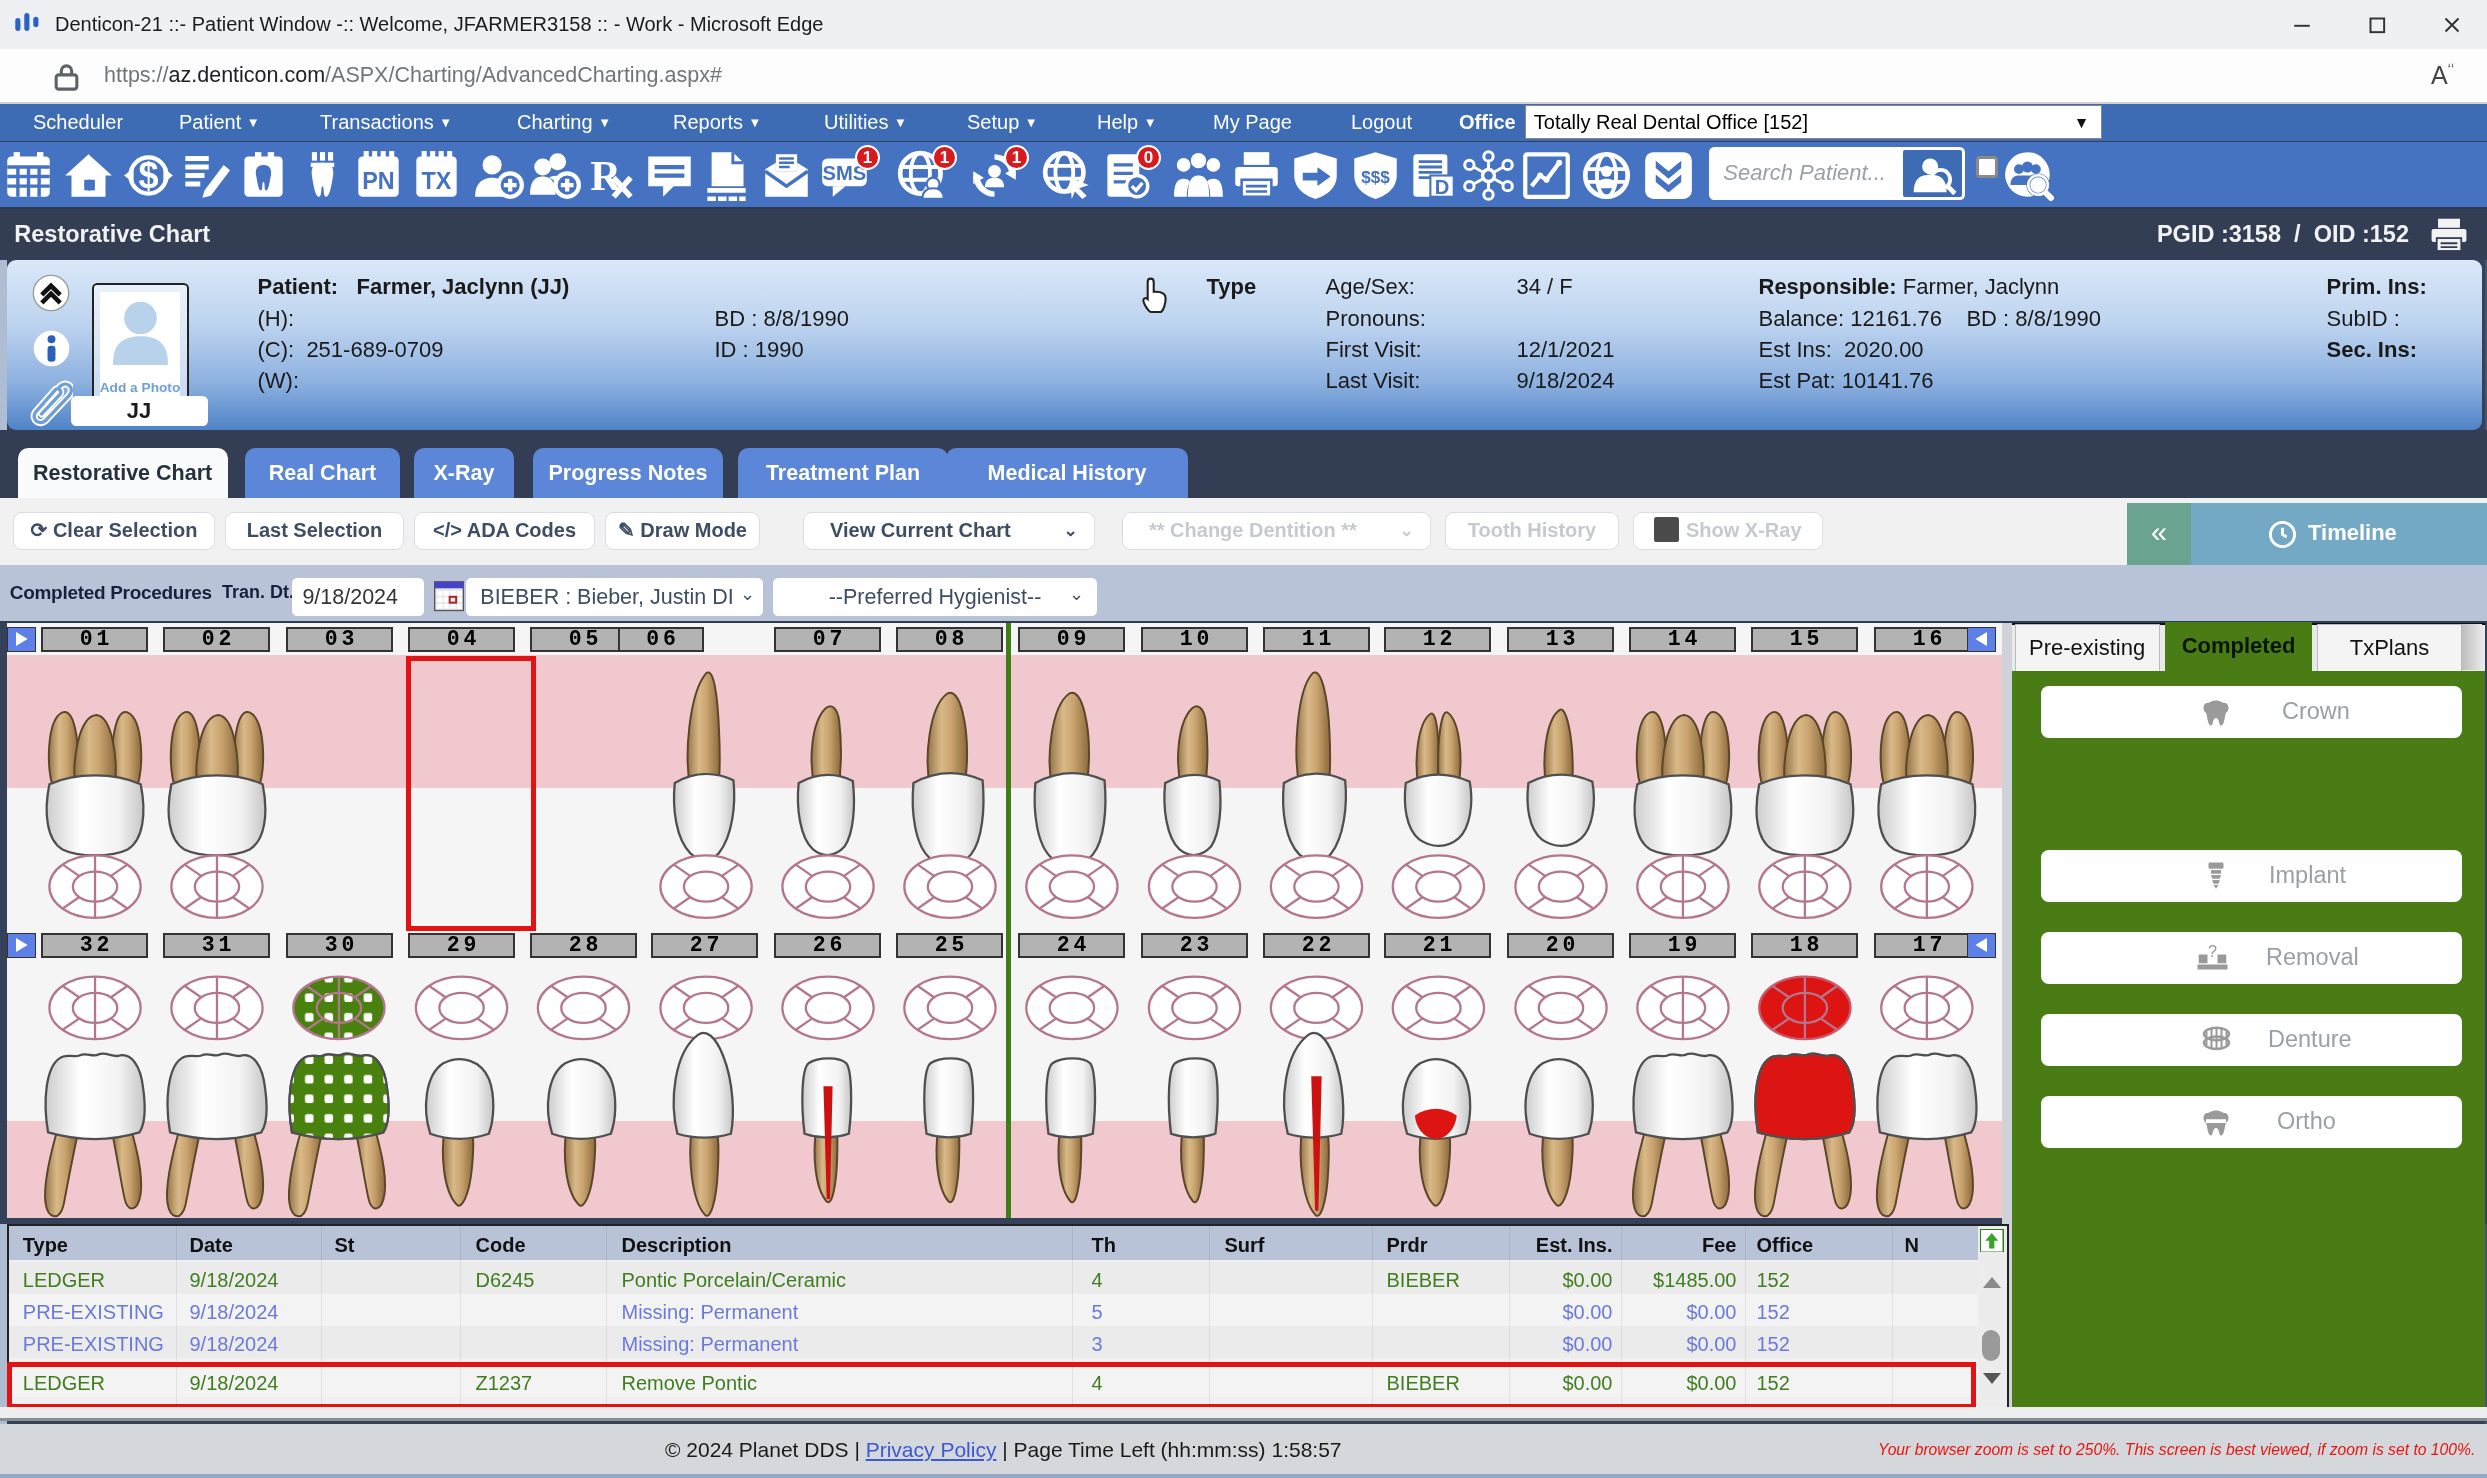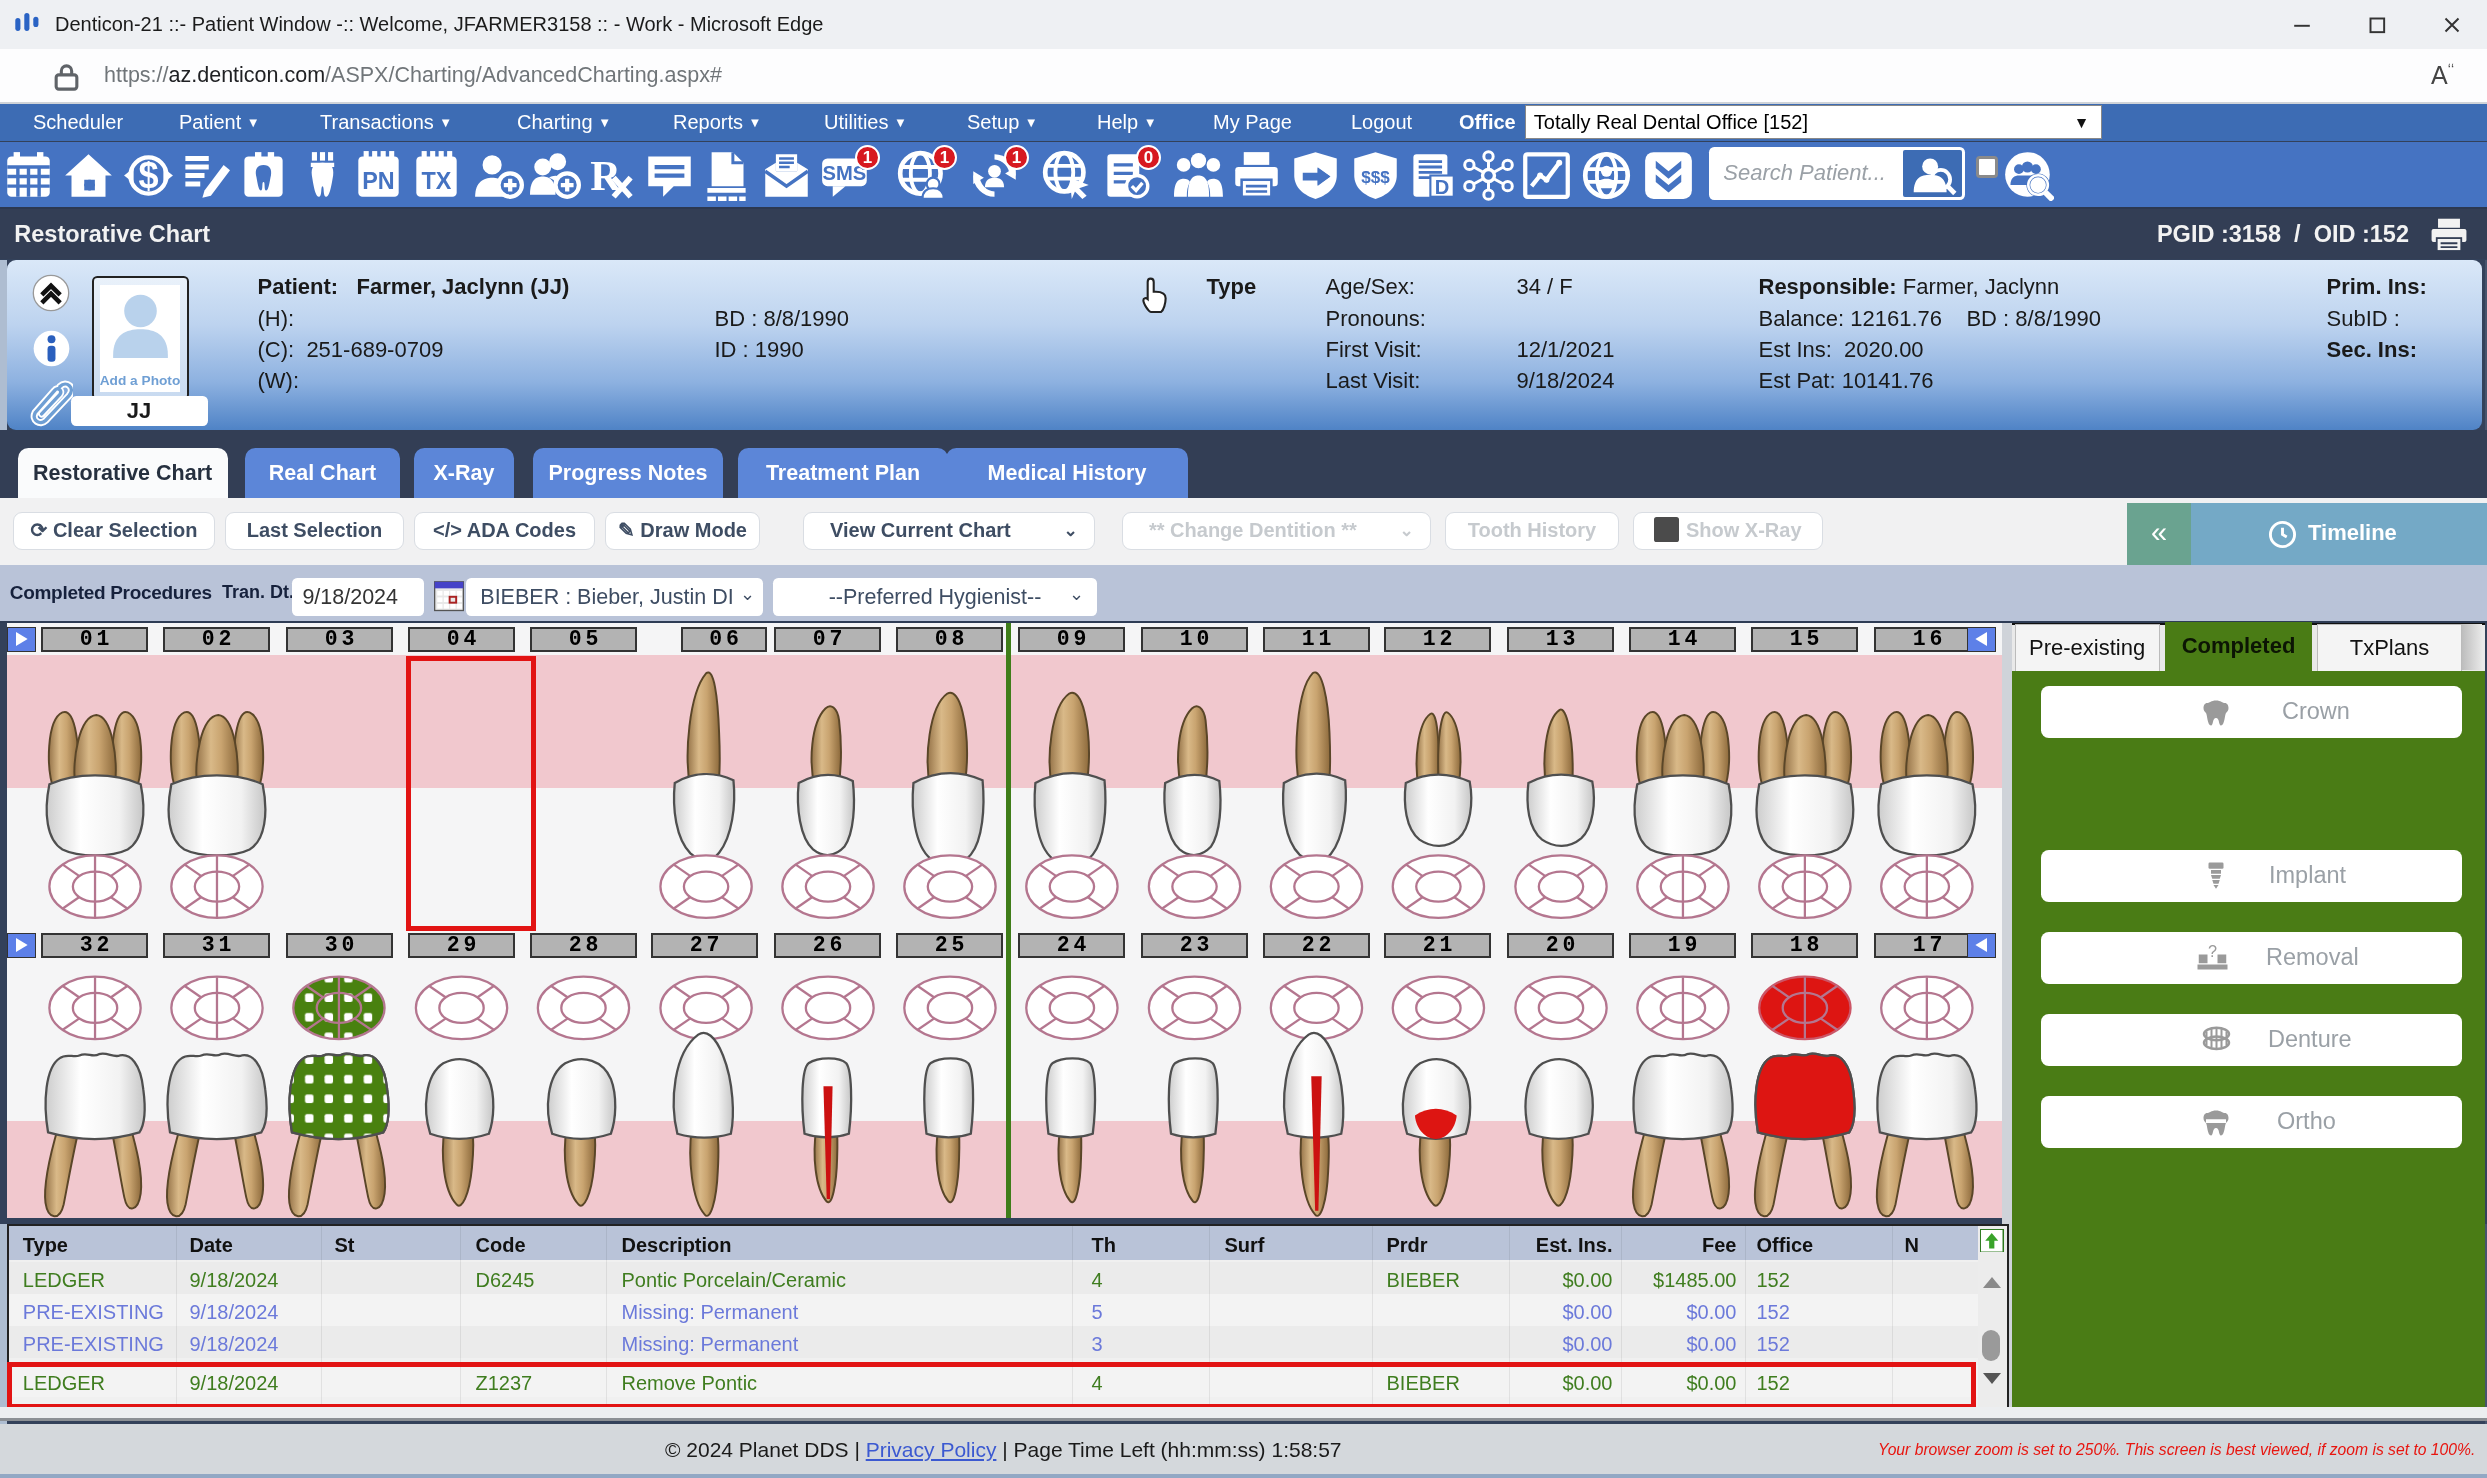--- a/index.html
+++ b/index.html
@@ -27,21 +27,21 @@
 #searchbox .btn { position:absolute; right:1.3px; top:1.3px; width:63px; height:51px; background:#3d6cb4; border:2px solid #fff; border-radius:3.9px; }
 #chk { position:absolute; left:1976px; top:14.3px; width:22px; height:22px; background:#fff; border:3.3px solid #8a8a8a; border-radius:3.9px; }
 
 #pagehead { left:0; top:209px; width:2487px; height:50px; background:#333e55; color:#f2f2f2; }
 #pagehead .t1 { position:absolute; left:14.3px; top:11.7px; font-size:23.5px; font-weight:bold; }
 #pagehead .t2 { position:absolute; right:78px; top:11.7px; font-size:23.5px; font-weight:bold; }
 
 #patient { left:6.5px; top:260px; width:2475px; height:170px; border-radius:9px; background:linear-gradient(180deg,#dae8f8 0%,#bdd3ef 38%,#8db1e0 72%,#4f83c6 100%); color:#1a1a1a; }
 #patient .lbl { font-weight:bold; }
 #patient div { position:absolute; font-size:22px; }
-#photobox { left:85px; top:16px; width:97px; height:124px; border:2.6px solid #222; border-radius:5.2px; background:linear-gradient(180deg,#e9f1fa,#c8daf0); }
+#photobox { left:85px; top:23px; width:97px; height:124px; border:2.6px solid #222; border-radius:5.2px; background:linear-gradient(180deg,#e9f1fa,#c8daf0); }
 #photobox .inner { position:absolute; left:6.5px; top:6.5px; right:6.5px; bottom:6.5px; background:#fff; }
 #jjbox { left:64px; top:136px; width:137px; height:30px; background:#fff; border-radius:5.2px; text-align:center; font-weight:bold; font-size:23.5px; line-height:30px; }
 
 #tabband { left:0; top:430px; width:2487px; height:68px; background:#333e55; }
 .tab { position:absolute; top:18px; height:50px; background:#5c86d8; color:#fff; font-size:21.5px; font-weight:bold; text-align:center; border-radius:10.4px 10.4px 0 0; }
 .tab.active { background:#fafbfc; color:#26303f; }
 
 #toolbar { left:0; top:498px; width:2487px; height:67px; background:#f1f1f2; }
 .tbtn { position:absolute; top:14.3px; height:38px; background:#fff; border:1.3px solid #d9dde3; border-radius:9px; color:#3e4d63; font-size:20px; font-weight:bold; text-align:center; }
 .tbtn.dis { color:#c6cace; }
@@ -610,21 +610,21 @@
         <path d="M-72,6 C-80,-40 -76,-94 -54,-108 C-44,-116 -32,-108 -24,-112 C-12,-118 -4,-108 6,-114 C18,-118 28,-108 38,-112 C54,-115 70,-100 74,-60 C78,-30 76,-6 68,6 C22,20 -22,20 -72,6 Z" fill="#dd1512" stroke="#4f4f4f" stroke-width="3.5"></path>
       </g>
 <use href="#lm" x="2944" y="775"></use>
 </svg>
 <div class="numrow" id="numtop">
 <div class="nb" style="left:41px; top:3.9px; width:107px">01</div>
 <div class="nb" style="left:163px; top:3.9px; width:107px">02</div>
 <div class="nb" style="left:286px; top:3.9px; width:107px">03</div>
 <div class="nb" style="left:408px; top:3.9px; width:107px">04</div>
 <div class="nb" style="left:530px; top:3.9px; width:107px">05</div>
-<div class="nb" style="left:681px; top:3.9px; width:86px">06</div>
+<div class="nb" style="left:618px; top:3.9px; width:86px">06</div>
 <div class="nb" style="left:774px; top:3.9px; width:107px">07</div>
 <div class="nb" style="left:896px; top:3.9px; width:107px">08</div>
 <div class="nb" style="left:1018px; top:3.9px; width:107px">09</div>
 <div class="nb" style="left:1141px; top:3.9px; width:107px">10</div>
 <div class="nb" style="left:1263px; top:3.9px; width:107px">11</div>
 <div class="nb" style="left:1384px; top:3.9px; width:107px">12</div>
 <div class="nb" style="left:1507px; top:3.9px; width:107px">13</div>
 <div class="nb" style="left:1629px; top:3.9px; width:107px">14</div>
 <div class="nb" style="left:1751px; top:3.9px; width:107px">15</div>
 <div class="nb" style="left:1874px; top:3.9px; width:107px">16</div>

